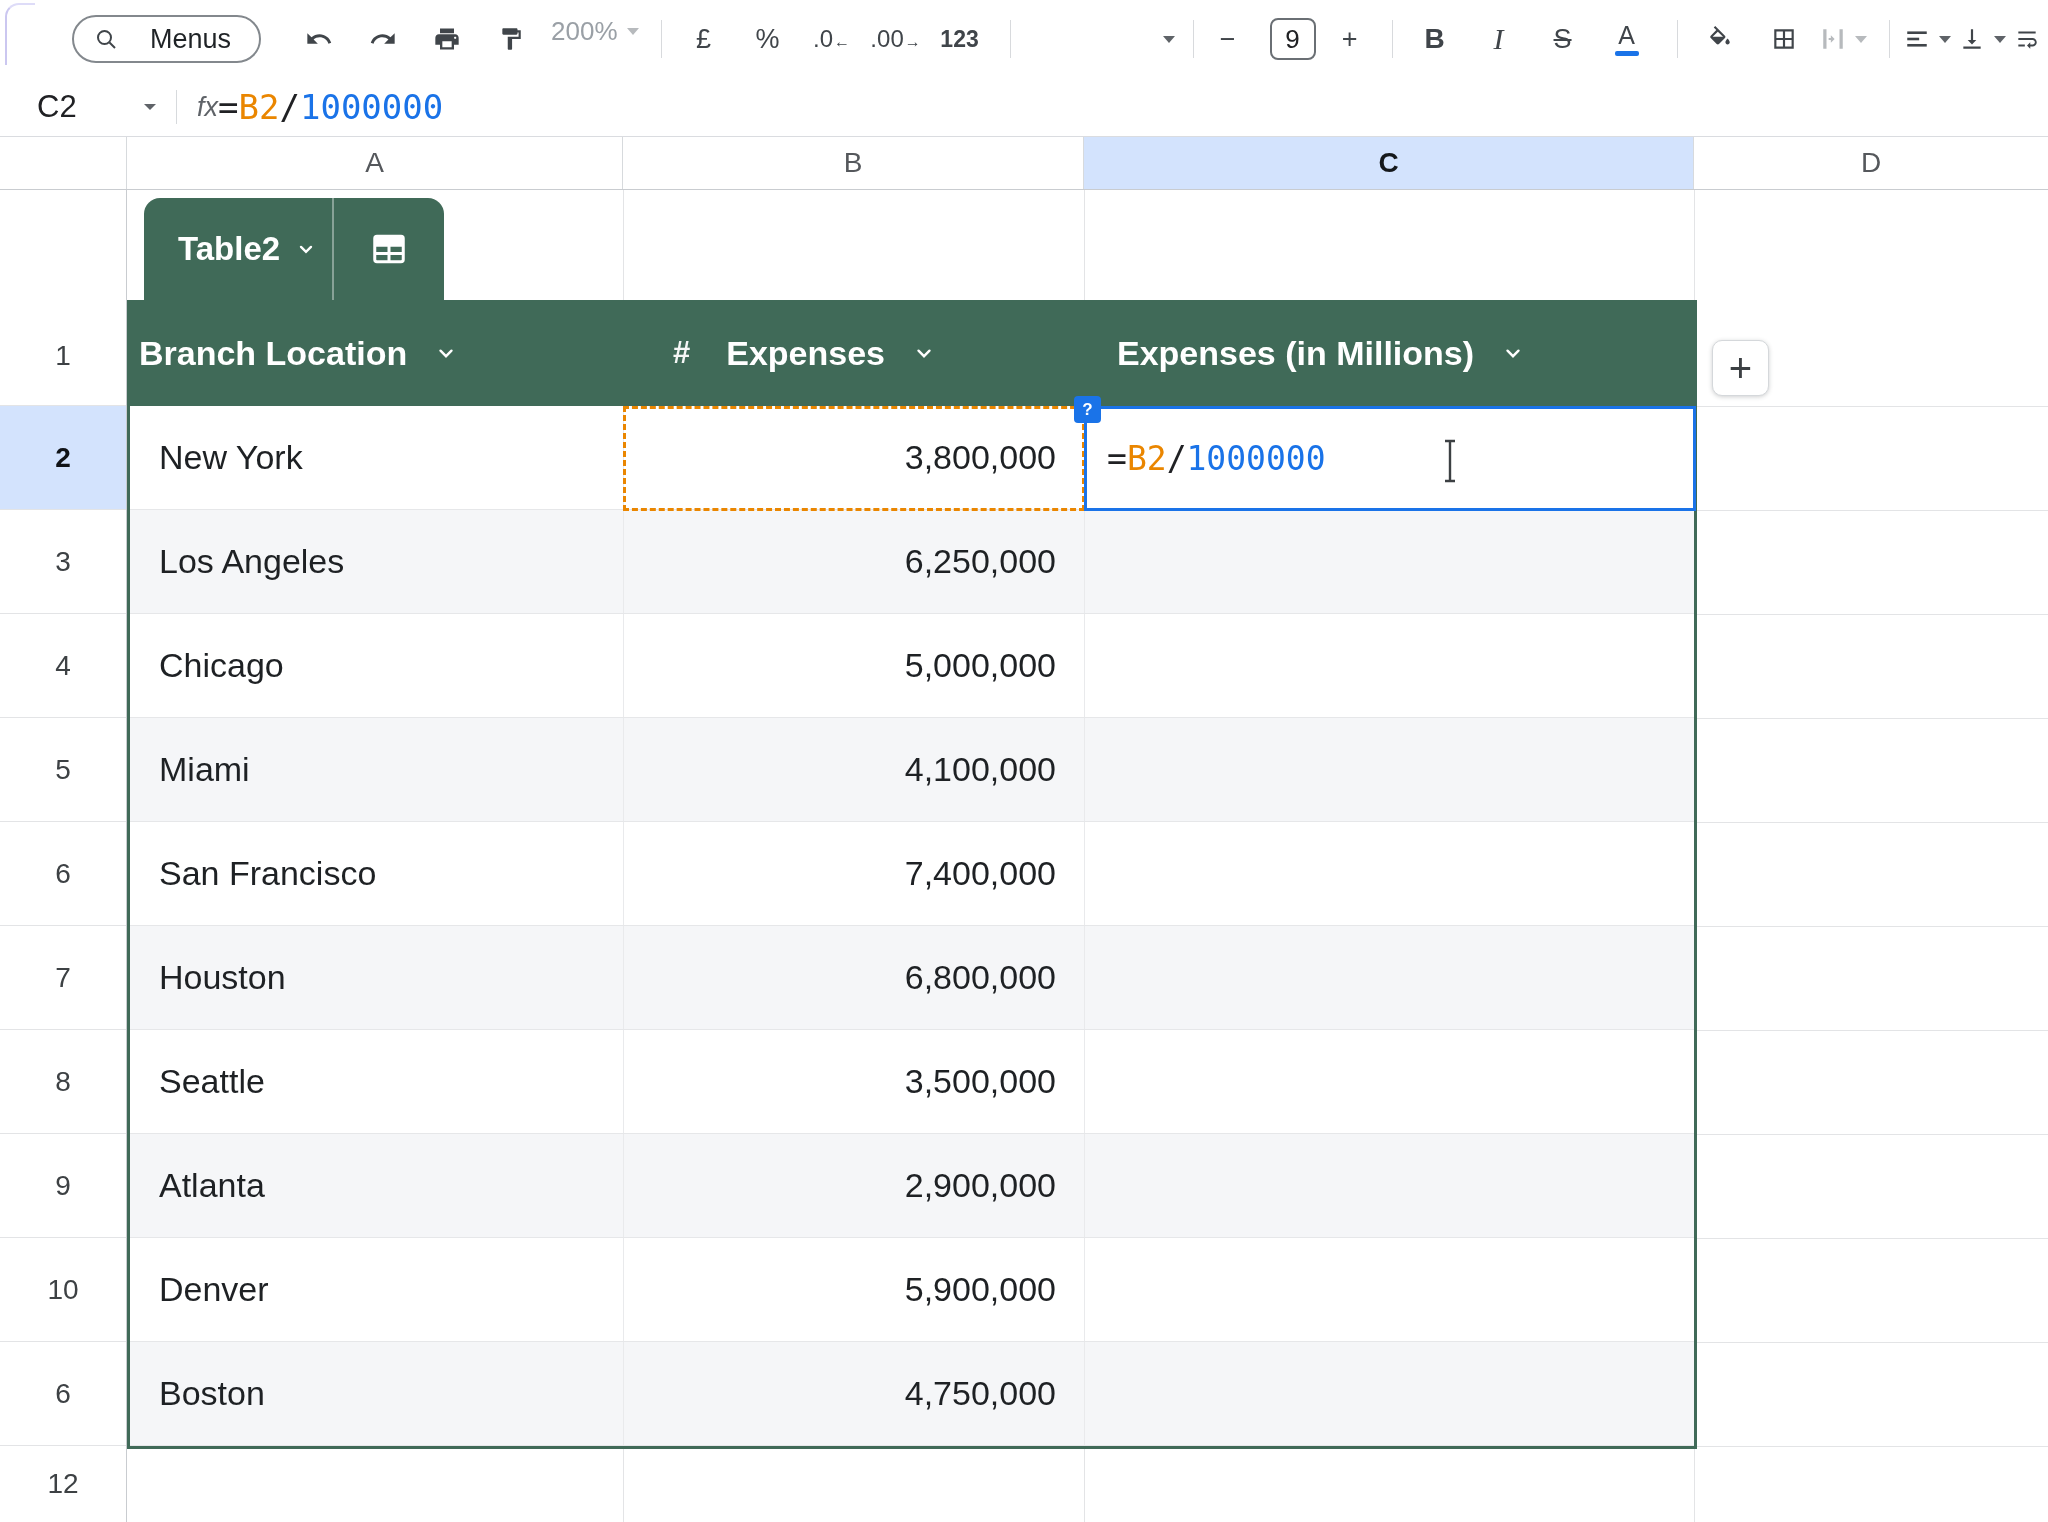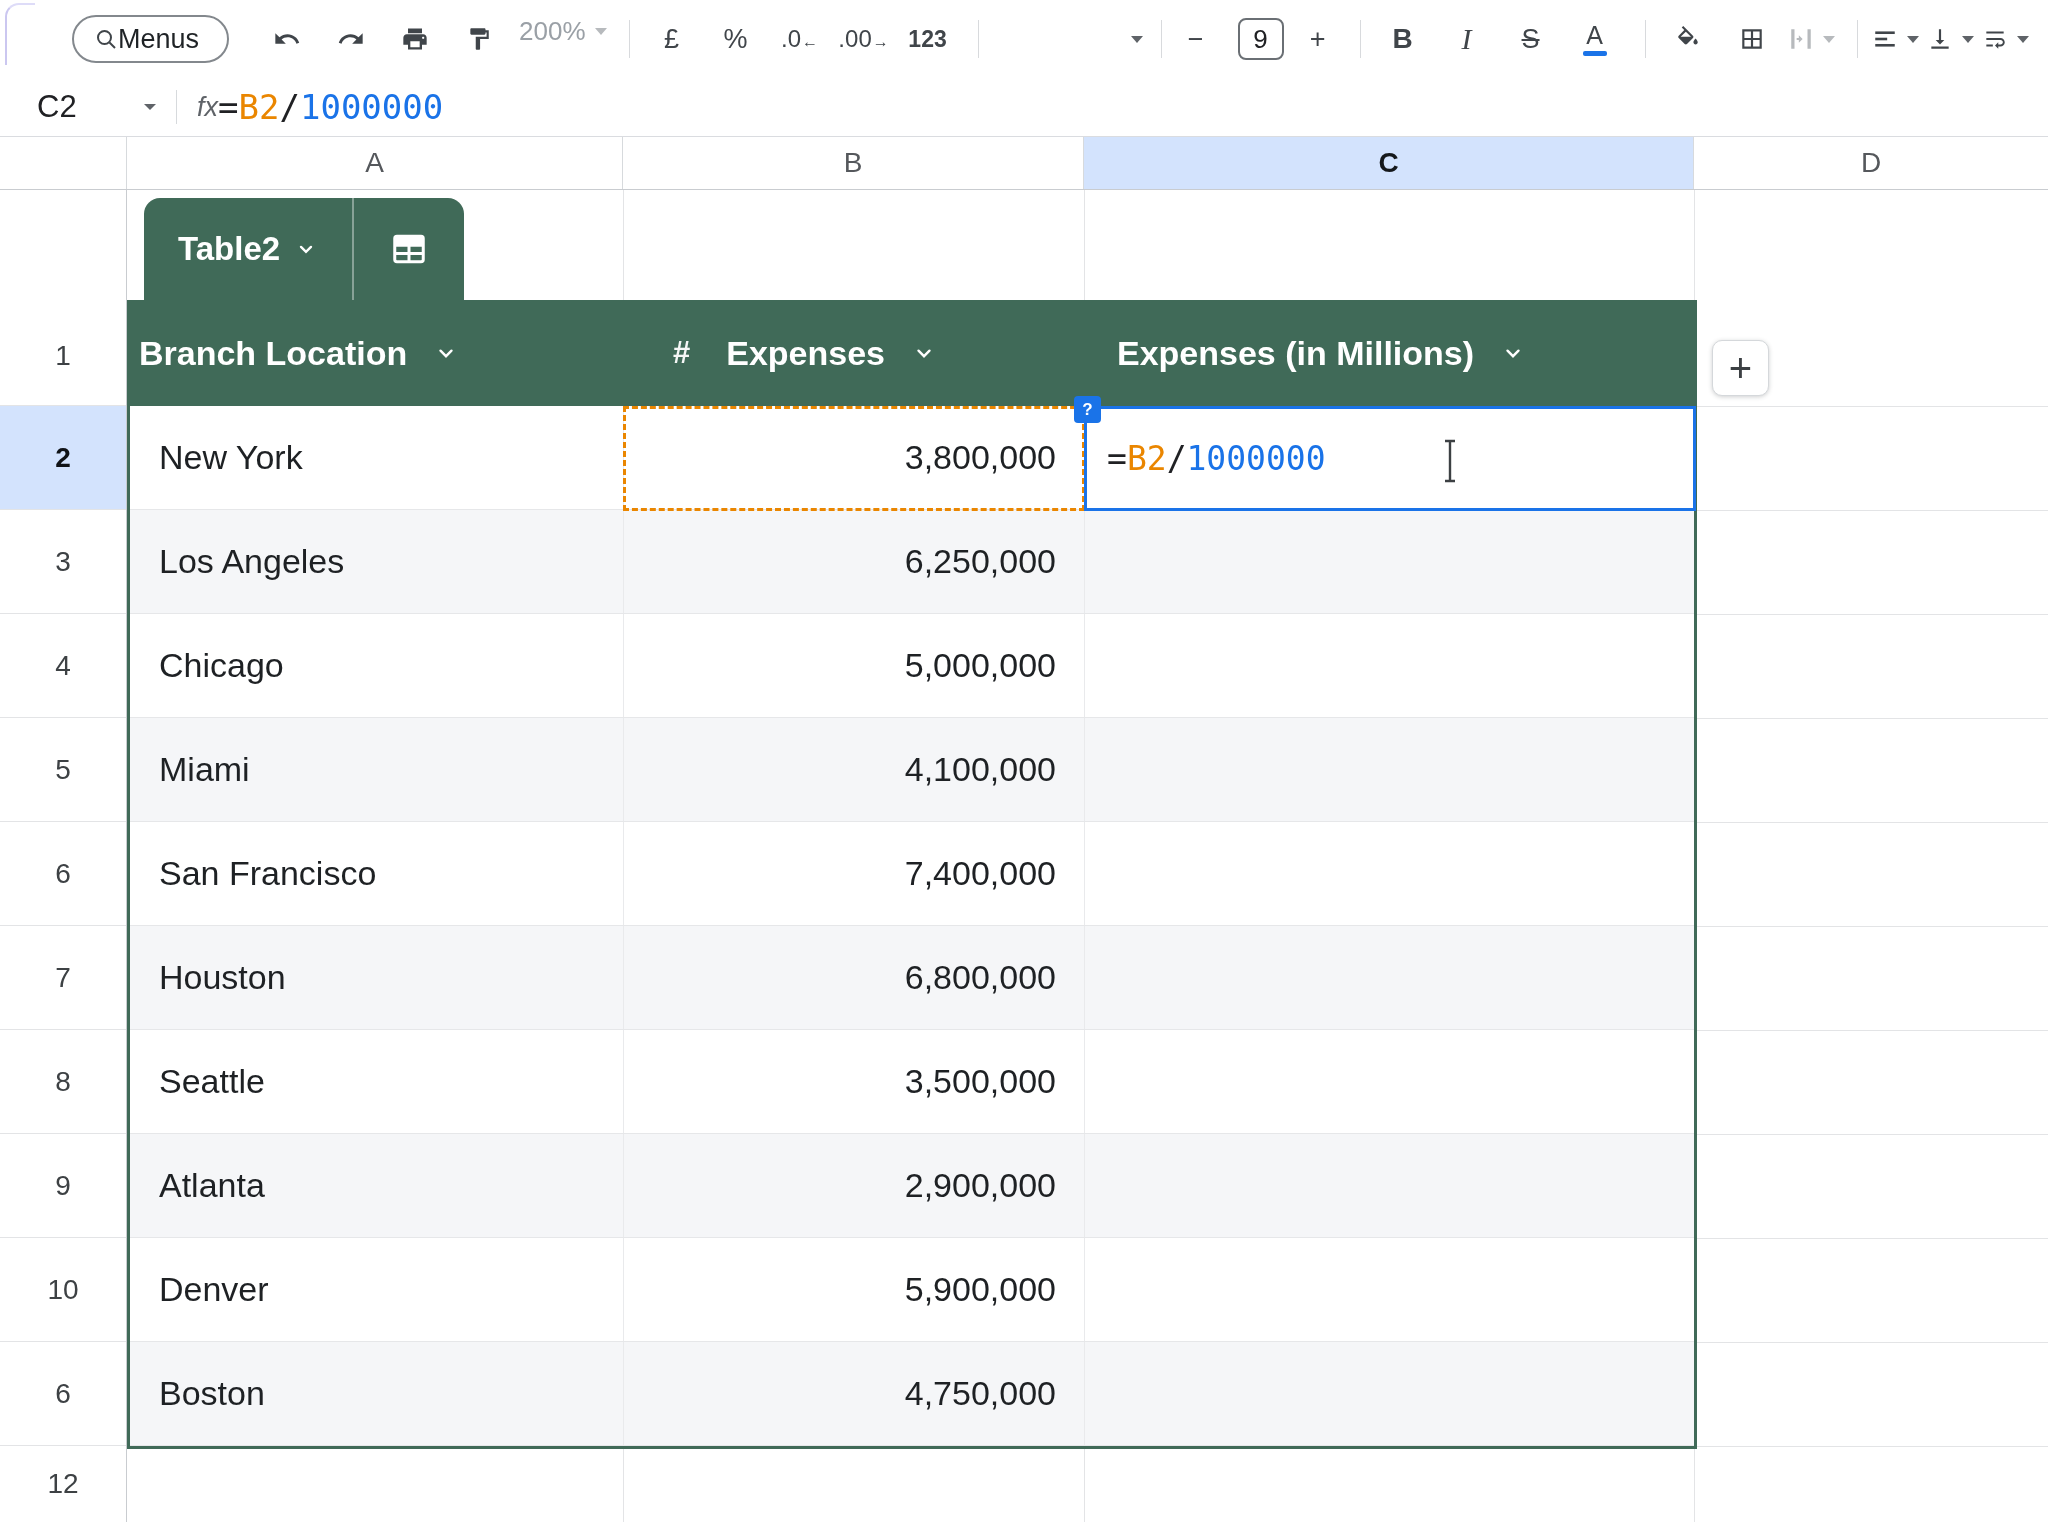--- a/index.html
+++ b/index.html
@@ -8,21 +8,21 @@
           font-family:"Liberation Sans",sans-serif;color:#202124}
 
   
   .win-edge{position:absolute;left:5px;top:3px;width:30px;height:62px;
             border-left:2px solid #cbc7f0;border-top:2px solid #dedcf8;
             border-top-left-radius:14px;pointer-events:none;z-index:30}
 
   
   .toolbar{position:absolute;top:0;left:0;width:2048px;height:78px;background:#fff;
            display:flex;align-items:center;padding-left:72px;overflow:hidden;z-index:10}
-  .menus-pill{display:flex;align-items:center;gap:0;height:48px;padding:0 28px 0 20px;
+  .menus-pill{display:flex;align-items:center;gap:32px;height:48px;padding:0 28px 0 20px;
               border:2px solid #83888d;border-radius:26px;margin-right:30px;
               font-size:27px;color:#1f2326;flex:none}
   .tb-btn{display:flex;align-items:center;justify-content:center;width:56px;height:52px;
           margin-right:8px;border-radius:8px;font-size:27px;color:#40454a;flex:none}
   .tb-btn.txt{font-weight:400}
   .zoom{display:flex;align-items:center;color:#9aa0a6;font-size:26px;margin:0 8px 16px 4px;flex:none}
   .tb-divider{width:1px;height:38px;background:#d8dadd;margin:0 14px;flex:none}
   .caret{width:0;height:0;border-left:6px solid transparent;border-right:6px solid transparent;
          border-top:7px solid #5f6368;margin-left:9px;flex:none}
   .caret.dim{border-top-color:#b7babd}
@@ -94,21 +94,21 @@
                 background:#406a58;display:flex;z-index:3;color:#fff}
   .th-cell{display:flex;align-items:center;font-size:34px;font-weight:700}
   .th-a{width:496px;padding-left:12px}
   .th-b{width:461px;padding-left:50px}
   .th-c{width:610px;padding-left:33px}
   .type-hash{font-size:31px;font-weight:600;opacity:.95;margin-right:36px}
   .th-chevron{margin-left:28px;flex:none}
 
   .table-chip{position:absolute;left:144px;top:8px;height:102px;display:flex;background:#406a58;
               border-radius:16px 16px 0 0;z-index:4;color:#fff;align-items:stretch}
-  .chip-name{display:flex;align-items:center;padding:0 36px 0 34px;font-size:33px;font-weight:700;gap:16px}
+  .chip-name{display:flex;align-items:center;padding:0 16px 0 34px;font-size:33px;font-weight:700;gap:16px}
   .chip-iconbox{width:112px;display:flex;align-items:center;justify-content:center;
                 border-left:2px solid rgba(255,255,255,.38)}
 
   .add-col{position:absolute;left:1712px;top:150px;width:57px;height:56px;background:#fff;
            border:1px solid #d5d8db;border-radius:10px;box-shadow:0 1px 4px rgba(60,64,67,.25);
            display:flex;align-items:center;justify-content:center;font-size:40px;color:#3c4043;z-index:4}
 
   .ref-highlight{position:absolute;left:623px;top:216px;width:462px;height:105px;
                  border:3px dashed #ea8600;z-index:5;pointer-events:none}
 

